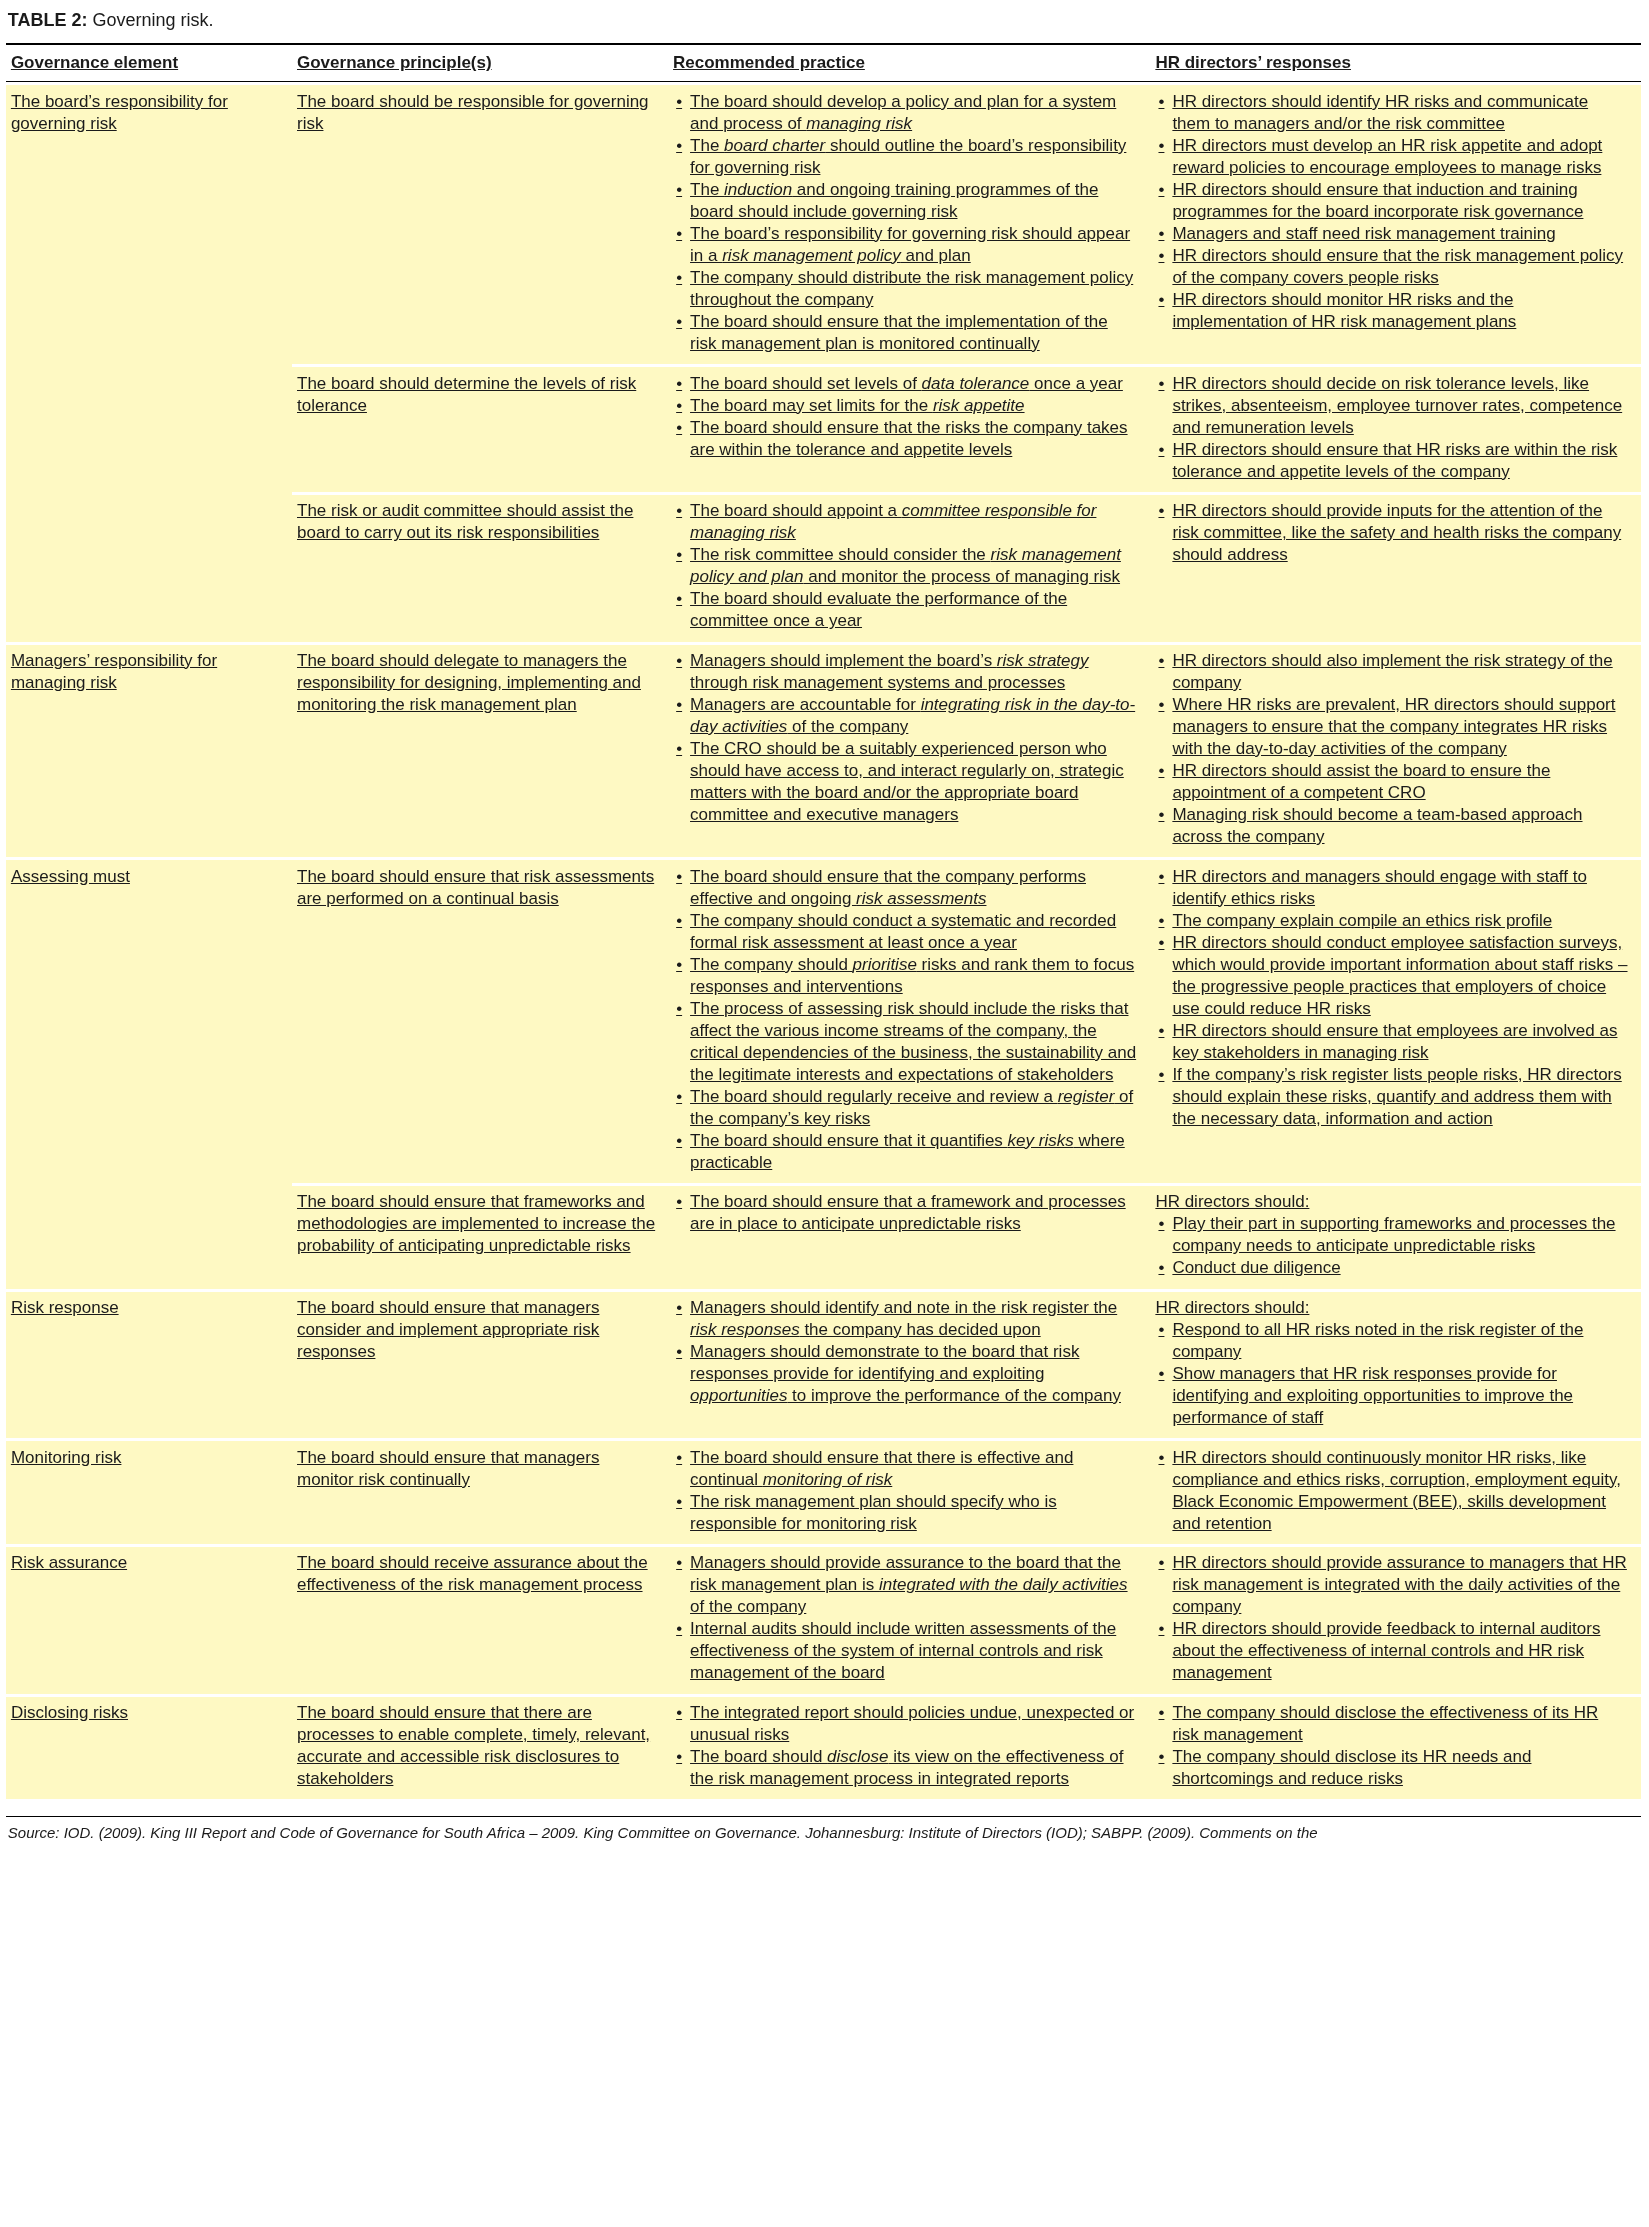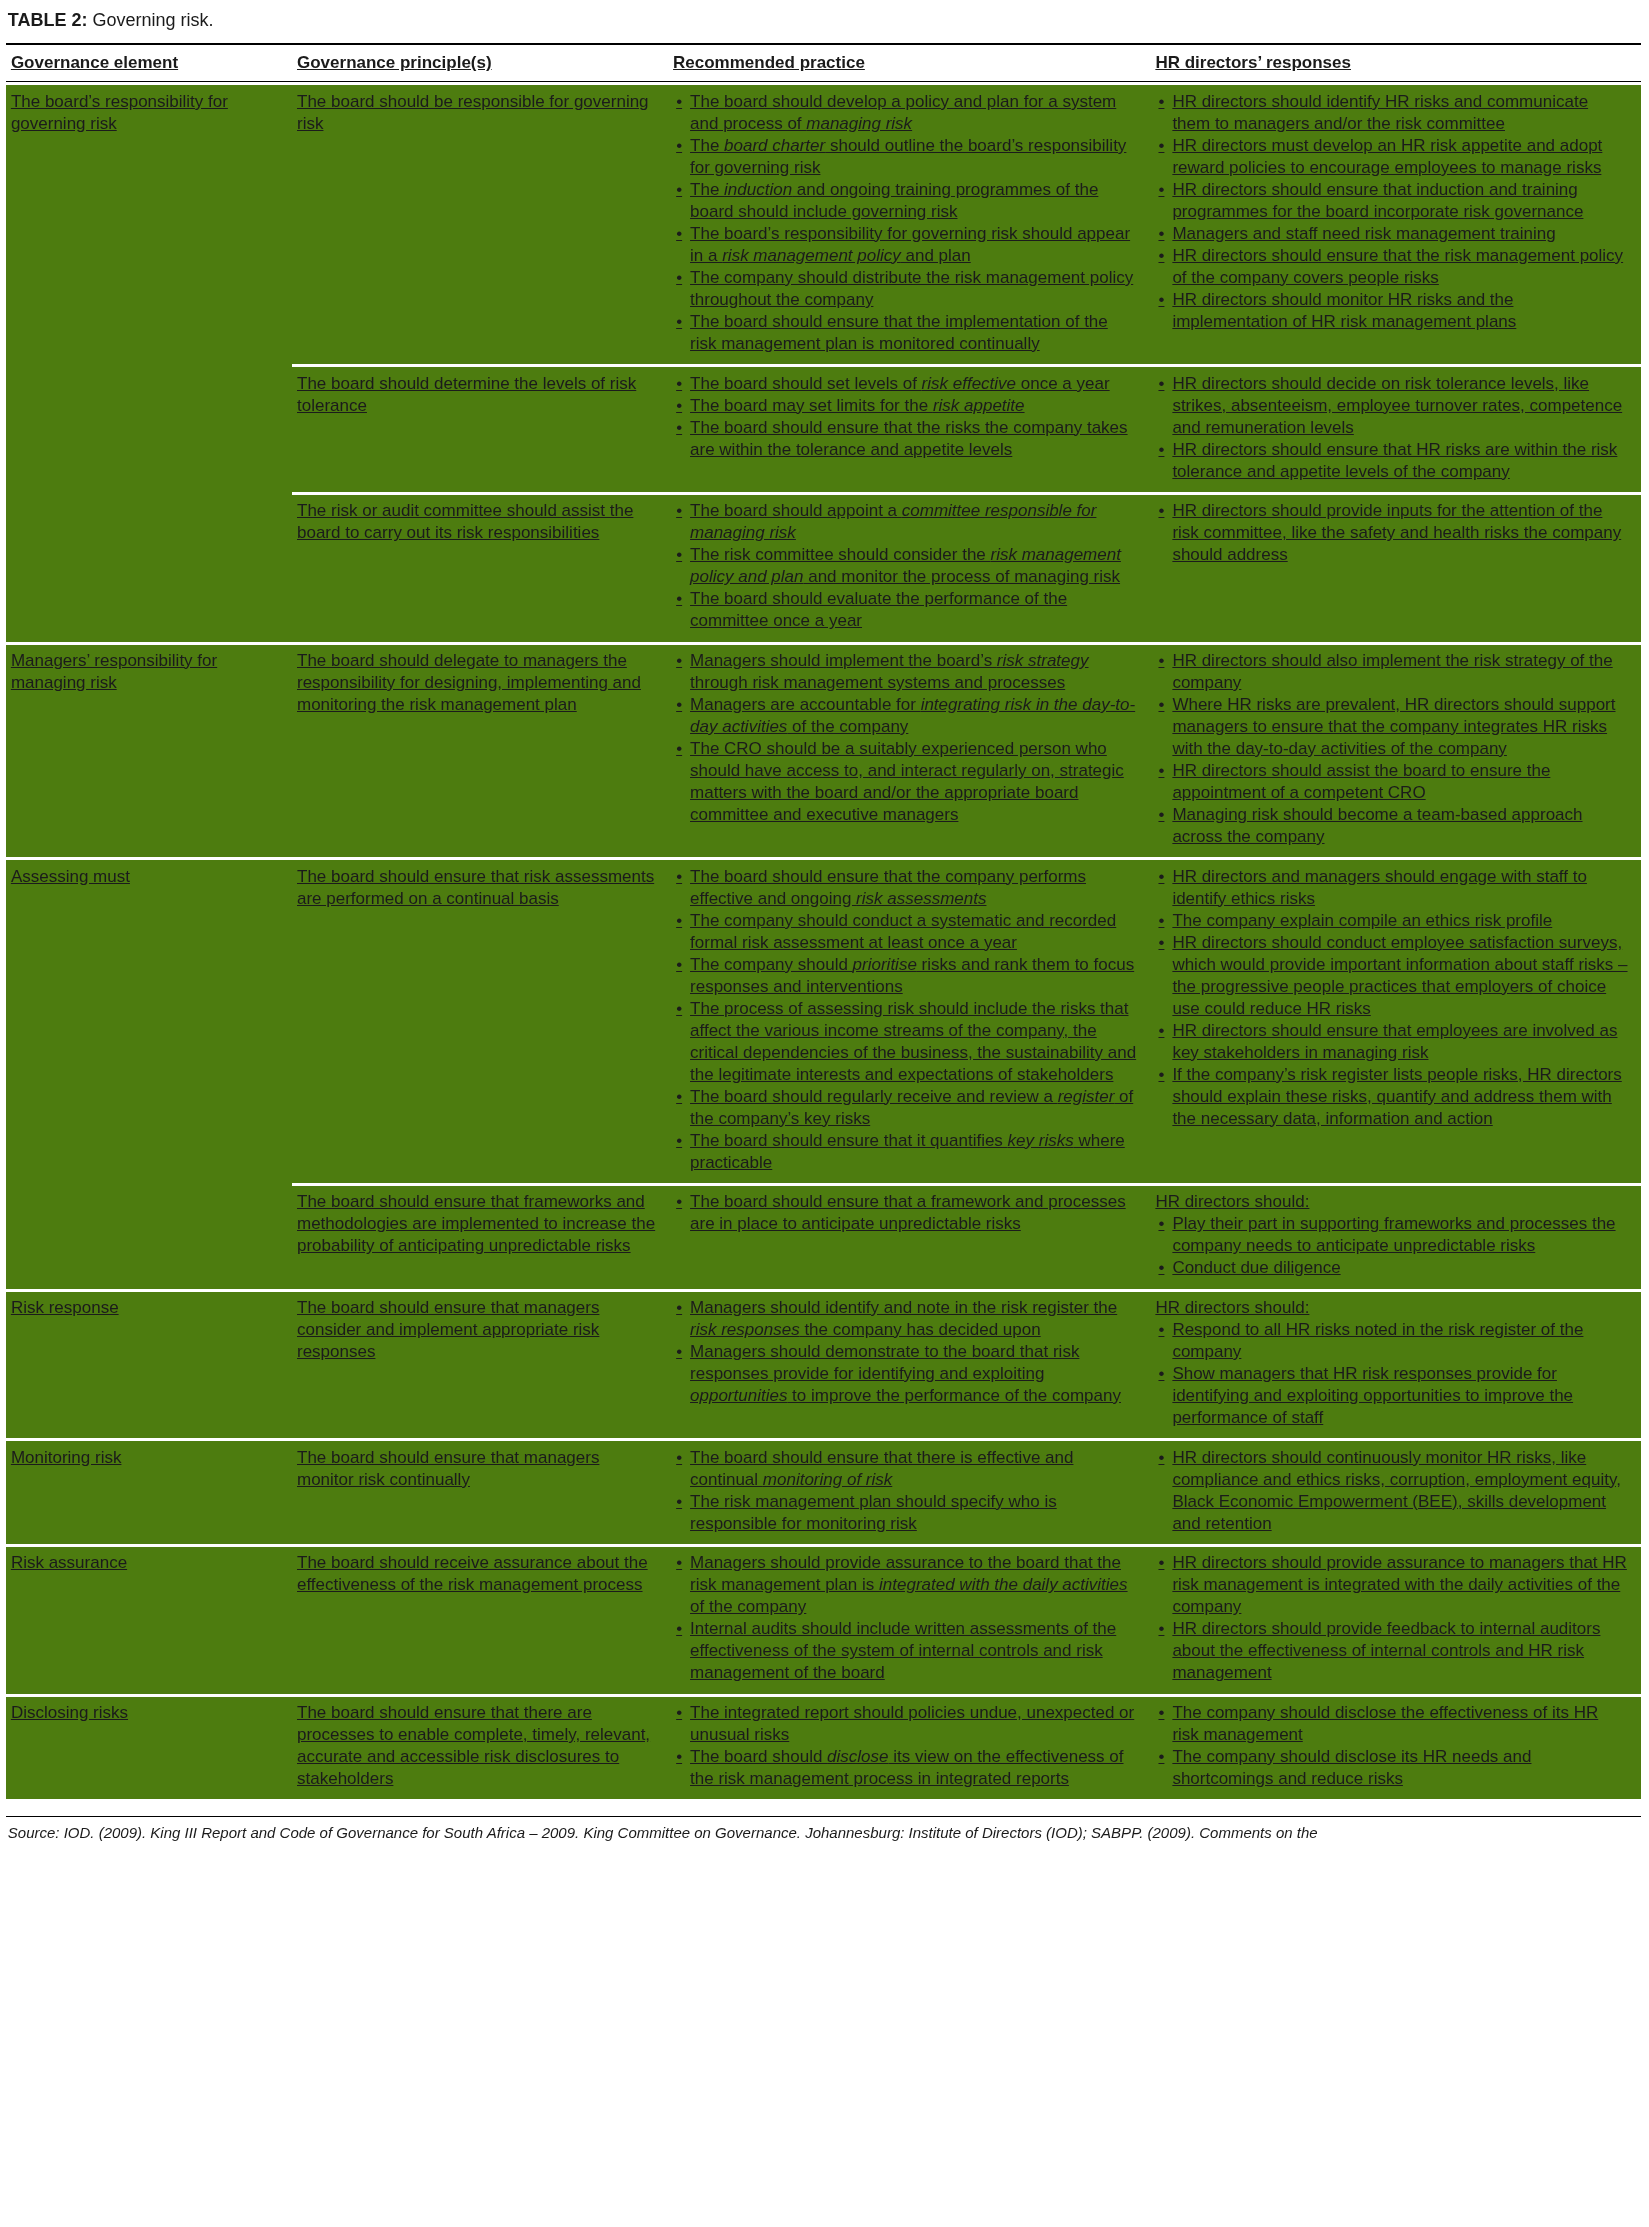--- a/index.html
+++ b/index.html
@@ -35,21 +35,21 @@
     background: #ffffff;
     text-align: left;
     font-weight: bold;
     font-size: 17px;
     padding: 7px 6.2px 7px 4.7px;
     border-top: 2.3px solid #000000;
     border-bottom: 1.6px solid #000000;
     vertical-align: bottom;
   }
   td {
-    background: #4d7c0f;
+    background: #fef9c3;
     vertical-align: top;
     padding: 5.4px 12.5px 9.3px 4.7px;
   }
   td.col-element { padding-left: 4.7px; }
   .bullet { display: flex; }
   .bullet .dot {
     flex: 0 0 17px;
     text-align: left;
     padding-left: 3.1px;
   }
@@ -146,21 +146,21 @@
               <span class="dot">•</span>
               <span class="bt">HR directors should monitor HR risks and the implementation of HR risk management plans</span>
             </div>
           </td>
         </tr>
         <tr>
           <td class="col-principle">The board should determine the levels of risk tolerance</td>
           <td>
             <div class="bullet">
               <span class="dot">•</span>
-              <span class="bt">The board should set levels of <i>risk effective</i> once a year</span>
+              <span class="bt">The board should set levels of <i>data tolerance</i> once a year</span>
             </div>
             <div class="bullet">
               <span class="dot">•</span>
               <span class="bt">The board may set limits for the <i>risk appetite</i></span>
             </div>
             <div class="bullet">
               <span class="dot">•</span>
               <span class="bt">The board should ensure that the risks the company takes are within the tolerance and appetite levels</span>
             </div>
           </td>

